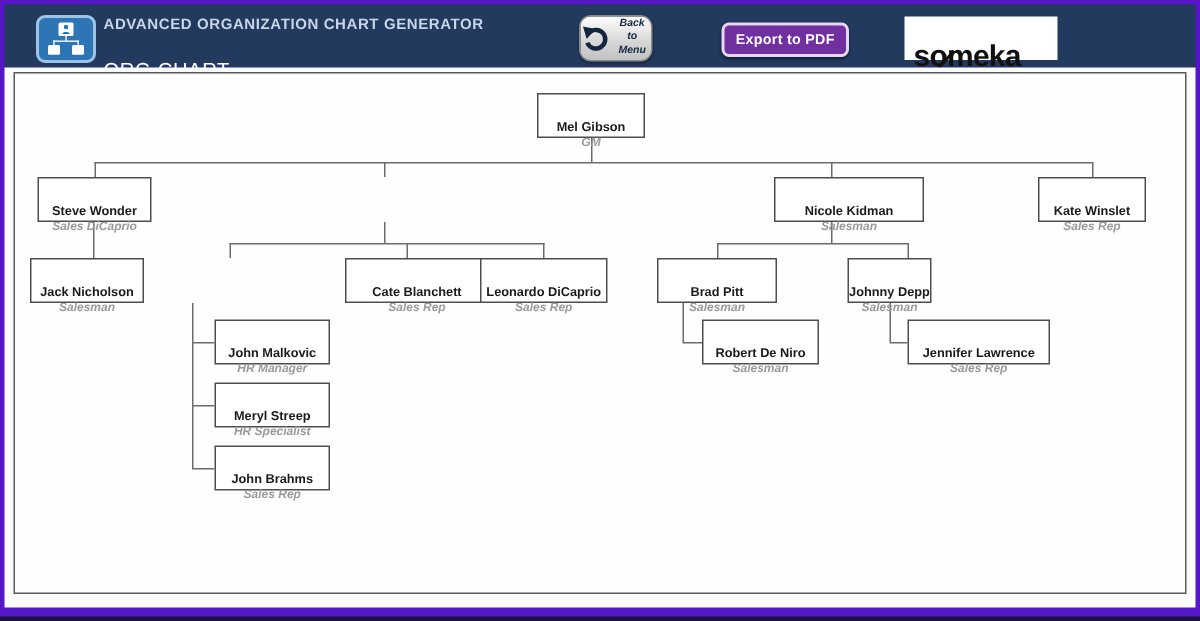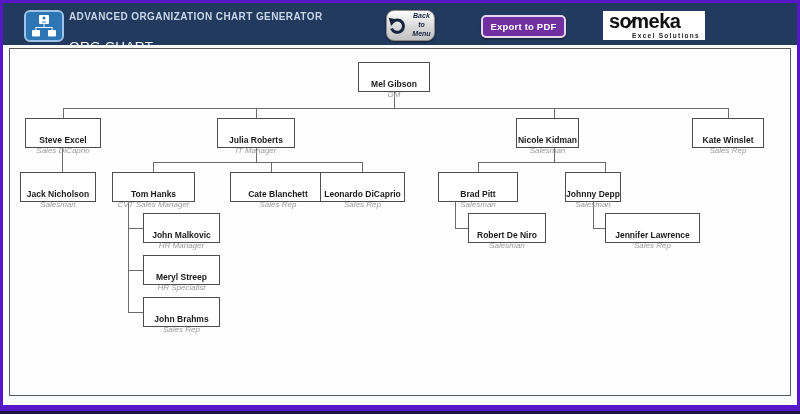--- a/index.html
+++ b/index.html
@@ -19,34 +19,34 @@
               background:linear-gradient(#ffffff,#d8d8d8 55%,#c2c2c2); border:1px solid #8a8a8a;
               border-radius:8px; display:flex; align-items:center; justify-content:center; gap:2px;
               box-shadow:0 1px 2px rgba(0,0,0,.45); cursor:pointer; }
   .back-txt { font-size:7px; font-weight:bold; font-style:italic; color:#15253f; line-height:1.25; text-align:center; }
 
   .export-btn { position:absolute; left:478px; top:12px; width:85px; height:23px; background:#7030A0;
                 border:2px solid #E7D5F5; border-radius:5px; color:#fff; font-weight:bold; font-size:9.5px;
                 display:flex; align-items:center; justify-content:center; box-shadow:0 1px 2px rgba(0,0,0,.5);
                 cursor:pointer; letter-spacing:.2px; }
 
-  .brand { position:absolute; left:600px; top:8px; width:102px; height:29px; background:#fff; padding:1px 5px 0 6px; }
+  .brand { position:absolute; left:600px; top:8px; width:102px; height:29px; background:#fff; padding:18px 5px 0 6px; }
   .brand-name { font-size:20px; font-weight:bold; color:#111; letter-spacing:-.5px; line-height:19px; position:relative; }
   .o-slash { position:absolute; left:21px; top:3px; width:2.4px; height:15px; background:#111; transform:rotate(42deg); }
   .brand-tag { font-size:6.5px; font-weight:bold; color:#222; letter-spacing:1.3px; text-align:right; margin-top:1px; }
 
   
   .white-panel { position:absolute; left:3px; top:45px; width:794px; height:360px; background:#FBFCFD; }
   .chart-border { position:absolute; left:9px; top:48px; width:782px; height:348px; border:1px solid #595959; background:#FEFEFE; }
   .bottom-strip { position:absolute; left:0; top:411px; width:800px; height:3px; background:#1B1240; }
 
   .node { position:absolute; height:30px; background:#fff; border:1px solid #4d4d4d;
           display:flex; flex-direction:column; align-items:center; justify-content:center; z-index:2; }
   .node .nm { font-size:8.5px; font-weight:bold; color:#1a1a1a; line-height:1.35; white-space:nowrap;margin-top:25px; }
-  .node .tt { font-size:8px; font-style:italic; color:#9a9a9a; line-height:1.2; white-space:nowrap; }
+  .node .tt { font-size:8px; font-style:italic; color:#9a9a9a; line-height:1.2; white-space:nowrap;font-weight:bold; }
 
   .line { position:absolute; background:#6b6b6b; z-index:1; }
   .h { height:1px; } .v { width:1px; }
 </style>
 </head>
 <body>
 
 <div class="stage">
 
   <div class="header">
@@ -122,42 +122,34 @@
   <div class="line h" style="left:455px;top:228px;width:13px"></div>
 
   <div class="line v" style="left:593px;top:202px;height:26px"></div>
   <div class="line h" style="left:593px;top:228px;width:12px"></div>
 
   <div class="node" style="left:358px;top:62px;width:72px">
     <div class="nm">Mel Gibson</div>
     <div class="tt">GM</div>
   </div>
   <div class="node" style="left:25px;top:118px;width:76px">
-    <div class="nm">Steve Excel</div>
+    <div class="nm">Steve Wonder</div>
     <div class="tt">Sales DiCaprio</div>
   </div>
-  <div class="node" style="left:217px;top:118px;width:78px">
-    <div class="nm">Julia Roberts</div>
-    <div class="tt">IT Manager</div>
-  </div>
-  <div class="node" style="left:516px;top:118px;width:63px">
+  <div class="node" style="left:516px;top:118px;width:100px">
     <div class="nm">Nicole Kidman</div>
     <div class="tt">Salesman</div>
   </div>
   <div class="node" style="left:692px;top:118px;width:72px">
     <div class="nm">Kate Winslet</div>
     <div class="tt">Sales Rep</div>
   </div>
   <div class="node" style="left:20px;top:172px;width:76px">
     <div class="nm">Jack Nicholson</div>
     <div class="tt">Salesman</div>
-  </div>
-  <div class="node" style="left:112px;top:172px;width:83px">
-    <div class="nm">Tom Hanks</div>
-    <div class="tt">CVT Sales Manager</div>
   </div>
   <div class="node" style="left:230px;top:172px;width:96px">
     <div class="nm">Cate Blanchett</div>
     <div class="tt">Sales Rep</div>
   </div>
   <div class="node" style="left:320px;top:172px;width:85px">
     <div class="nm">Leonardo DiCaprio</div>
     <div class="tt">Sales Rep</div>
   </div>
   <div class="node" style="left:438px;top:172px;width:80px">

